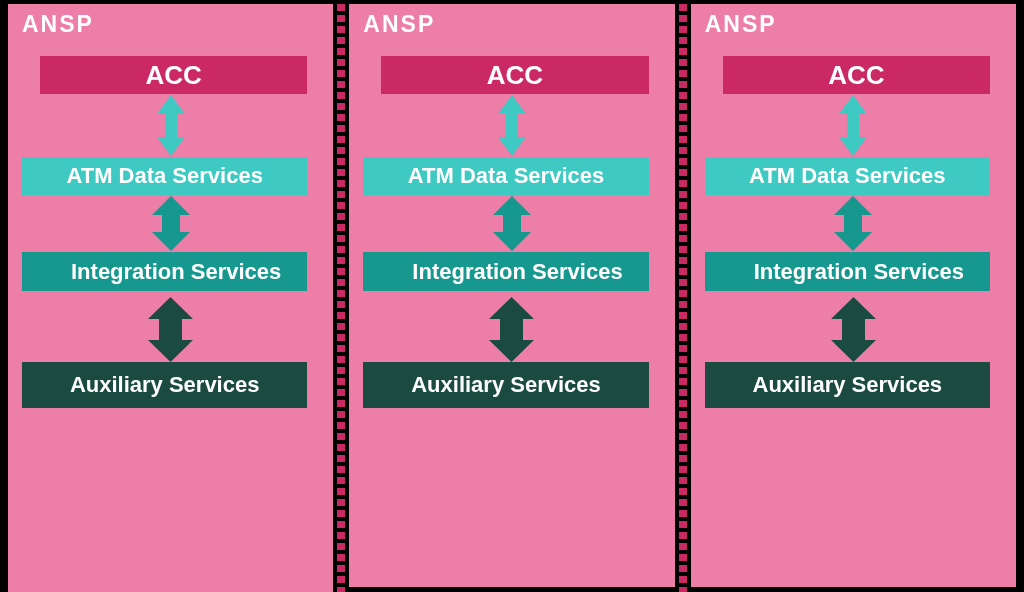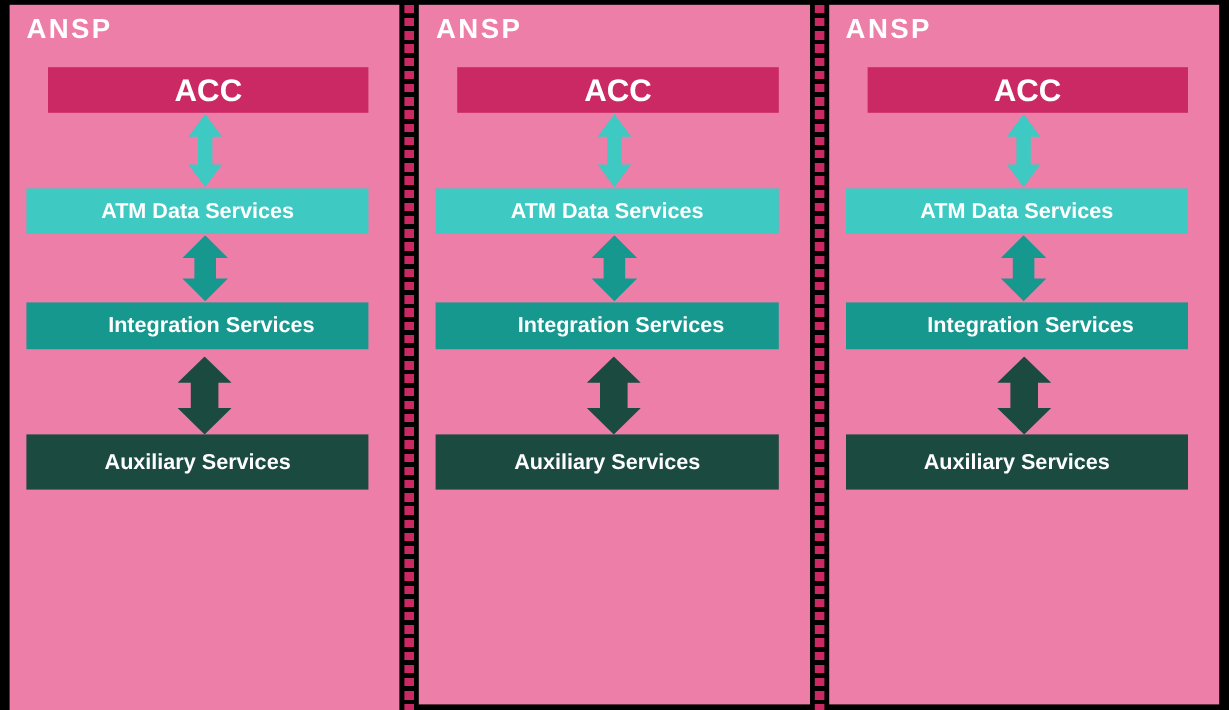--- a/index.html
+++ b/index.html
@@ -23,21 +23,21 @@
   }
   .panel.short .ansp{margin-bottom:5px;}
   .ansp-label{
     margin:6px 0 0 14px;height:28px;line-height:28px;
     color:var(--text,#fff);font-weight:bold;font-size:23px;letter-spacing:2px;
     flex:0 0 auto;
   }
   .box{
     margin:0 26px 0 14px;color:var(--text,#fff);font-weight:bold;
     display:flex;align-items:center;justify-content:center;
-    font-size:18px;flex:0 0 auto;text-align:center;white-space:nowrap;
+    font-size:22px;flex:0 0 auto;text-align:center;white-space:nowrap;
   }
   .box.acc{margin-top:18px;height:38px;background:var(--acc,#cb2963);font-size:26px;margin-left:32px;}
   .box.atm{height:38px;background:var(--atm,#3ec9c2);}
   .box.integration{height:39px;background:var(--integration,#17988f);padding-left:23px;}
   .box.auxiliary{height:46px;background:var(--auxiliary,#1a4a40);}
   .arrow-slot{display:flex;justify-content:center;align-items:center;flex:0 0 auto;}
   .arrow-slot.s1{height:63px;}
   .arrow-slot.s2{height:57px;}
   .arrow-slot.s3{height:71px;align-items:flex-end;}
   .arrow.a1{width:28px;height:61px;fill:var(--atm,#3ec9c2);}

